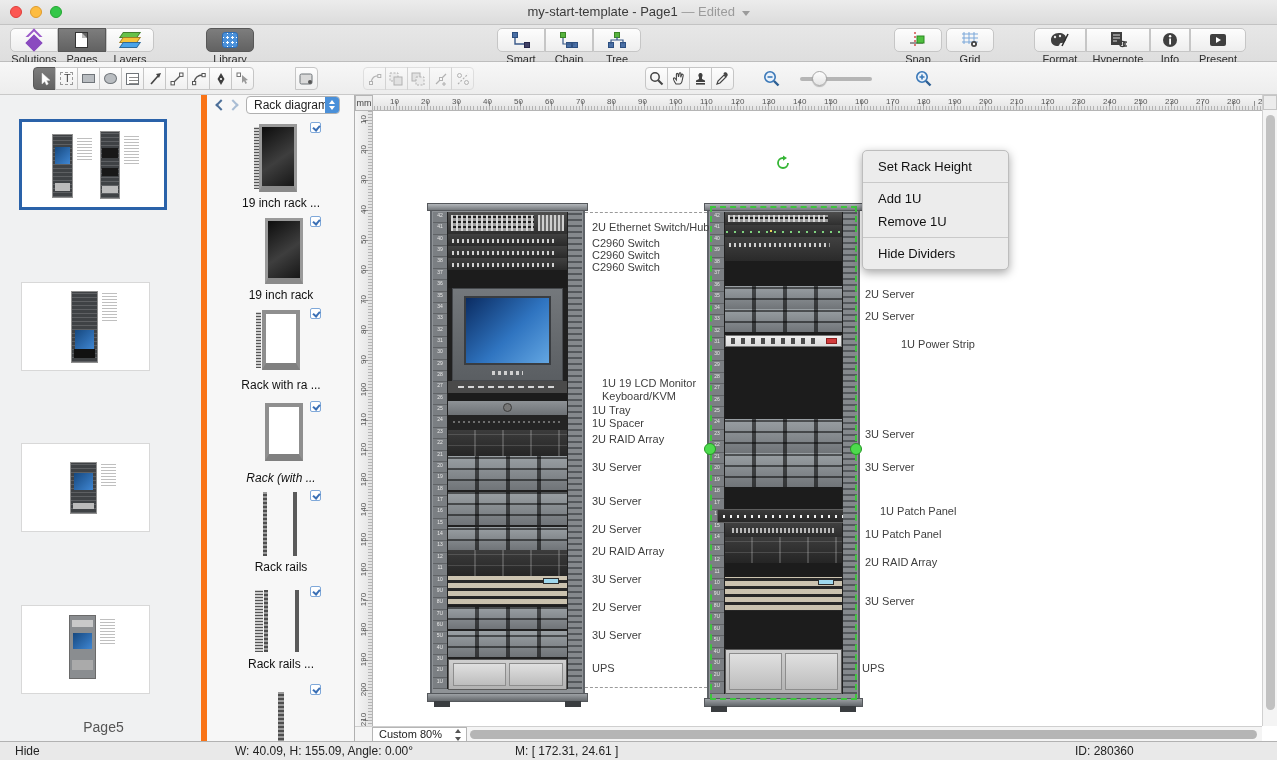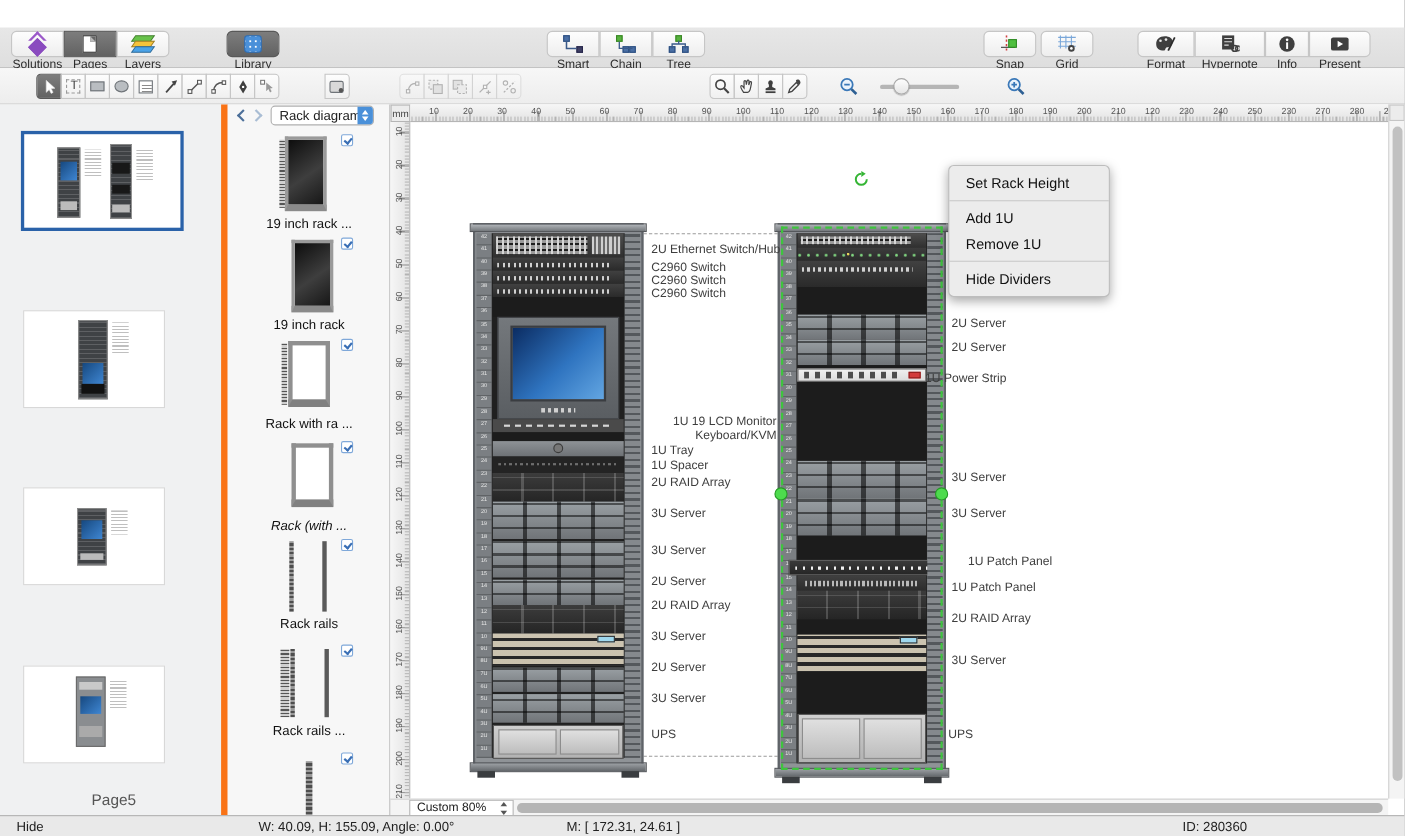--- a/index.html
+++ b/index.html
@@ -158,20 +158,30 @@
 
   
   .statusbar{position:absolute;left:0;top:741px;width:1277px;height:19px;background:#e9e9e9;border-top:1px solid #b2b2b2;font-size:12px;color:#222;}
   .statusbar span{position:absolute;top:2px;white-space:nowrap;}
 </style>
 </head>
 <body>
 
 <div id="app">
 
+  <div class="titlebar">
+    <div class="tl" style="left:10px;background:#fc5753;border:1px solid #df3e3a;"></div>
+    <div class="tl" style="left:30px;background:#fdbc40;border:1px solid #de9b2d;"></div>
+    <div class="tl" style="left:50px;background:#33c748;border:1px solid #23a532;"></div>
+    <div class="title-wrap">
+      <span>my-start-template - Page1</span>
+      <span class="title-edited">— Edited</span>
+      <span class="caret-down"></span>
+    </div>
+  </div>
 
   <div class="toolbar1">
     <div class="tgroup" style="left:10px;">
       <div class="tbtn">
         <div class="ib">
             <span class="i-sol"></span>
           </div>
         <span class="lbl">Solutions</span>
       </div>
       <div class="tbtn sel">
@@ -794,36 +804,36 @@
       <svg width="16" height="16" viewBox="0 0 16 16">
           <path d="M13 8 A5 5 0 1 1 8 3" fill="none" stroke="#35b535" stroke-width="1.8"></path>
           <path d="M8 0.5 L12 3 L8 5.8 Z" fill="#35b535"></path>
         </svg>
     </div>
 
     <div class="clabel" style="left:237px;top:126px;">2U Ethernet Switch/Hub</div>
     <div class="clabel" style="left:237px;top:142px;">C2960 Switch</div>
     <div class="clabel" style="left:237px;top:154px;">C2960 Switch</div>
     <div class="clabel" style="left:237px;top:166px;">C2960 Switch</div>
-    <div class="clabel wrap" style="left:237px;top:282px;text-align:right;">1U 19 LCD Monitor Keyboard/KVM</div>
+    <div class="clabel wrap" style="left:247px;top:282px;">1U 19 LCD Monitor Keyboard/KVM</div>
     <div class="clabel" style="left:237px;top:309px;">1U Tray</div>
     <div class="clabel" style="left:237px;top:322px;">1U Spacer</div>
     <div class="clabel" style="left:237px;top:338px;">2U RAID Array</div>
     <div class="clabel" style="left:237px;top:366px;">3U Server</div>
     <div class="clabel" style="left:237px;top:400px;">3U Server</div>
     <div class="clabel" style="left:237px;top:428px;">2U Server</div>
     <div class="clabel" style="left:237px;top:450px;">2U RAID Array</div>
     <div class="clabel" style="left:237px;top:478px;">3U Server</div>
     <div class="clabel" style="left:237px;top:506px;">2U Server</div>
     <div class="clabel" style="left:237px;top:534px;">3U Server</div>
     <div class="clabel" style="left:237px;top:567px;">UPS</div>
 
     <div class="clabel" style="left:510px;top:193px;">2U Server</div>
     <div class="clabel" style="left:510px;top:215px;">2U Server</div>
-    <div class="clabel" style="left:486px;top:243px;">1U Power Strip</div>
+    <div class="clabel" style="left:546px;top:243px;">1U Power Strip</div>
     <div class="clabel" style="left:510px;top:333px;">3U Server</div>
     <div class="clabel" style="left:510px;top:366px;">3U Server</div>
     <div class="clabel" style="left:525px;top:410px;">1U Patch Panel</div>
     <div class="clabel" style="left:510px;top:433px;">1U Patch Panel</div>
     <div class="clabel" style="left:510px;top:461px;">2U RAID Array</div>
     <div class="clabel" style="left:510px;top:500px;">3U Server</div>
     <div class="clabel" style="left:507px;top:567px;">UPS</div>
 
     <div class="cmenu" style="left:507px;top:55px;">
       <div class="cm-item">Set Rack Height</div>

